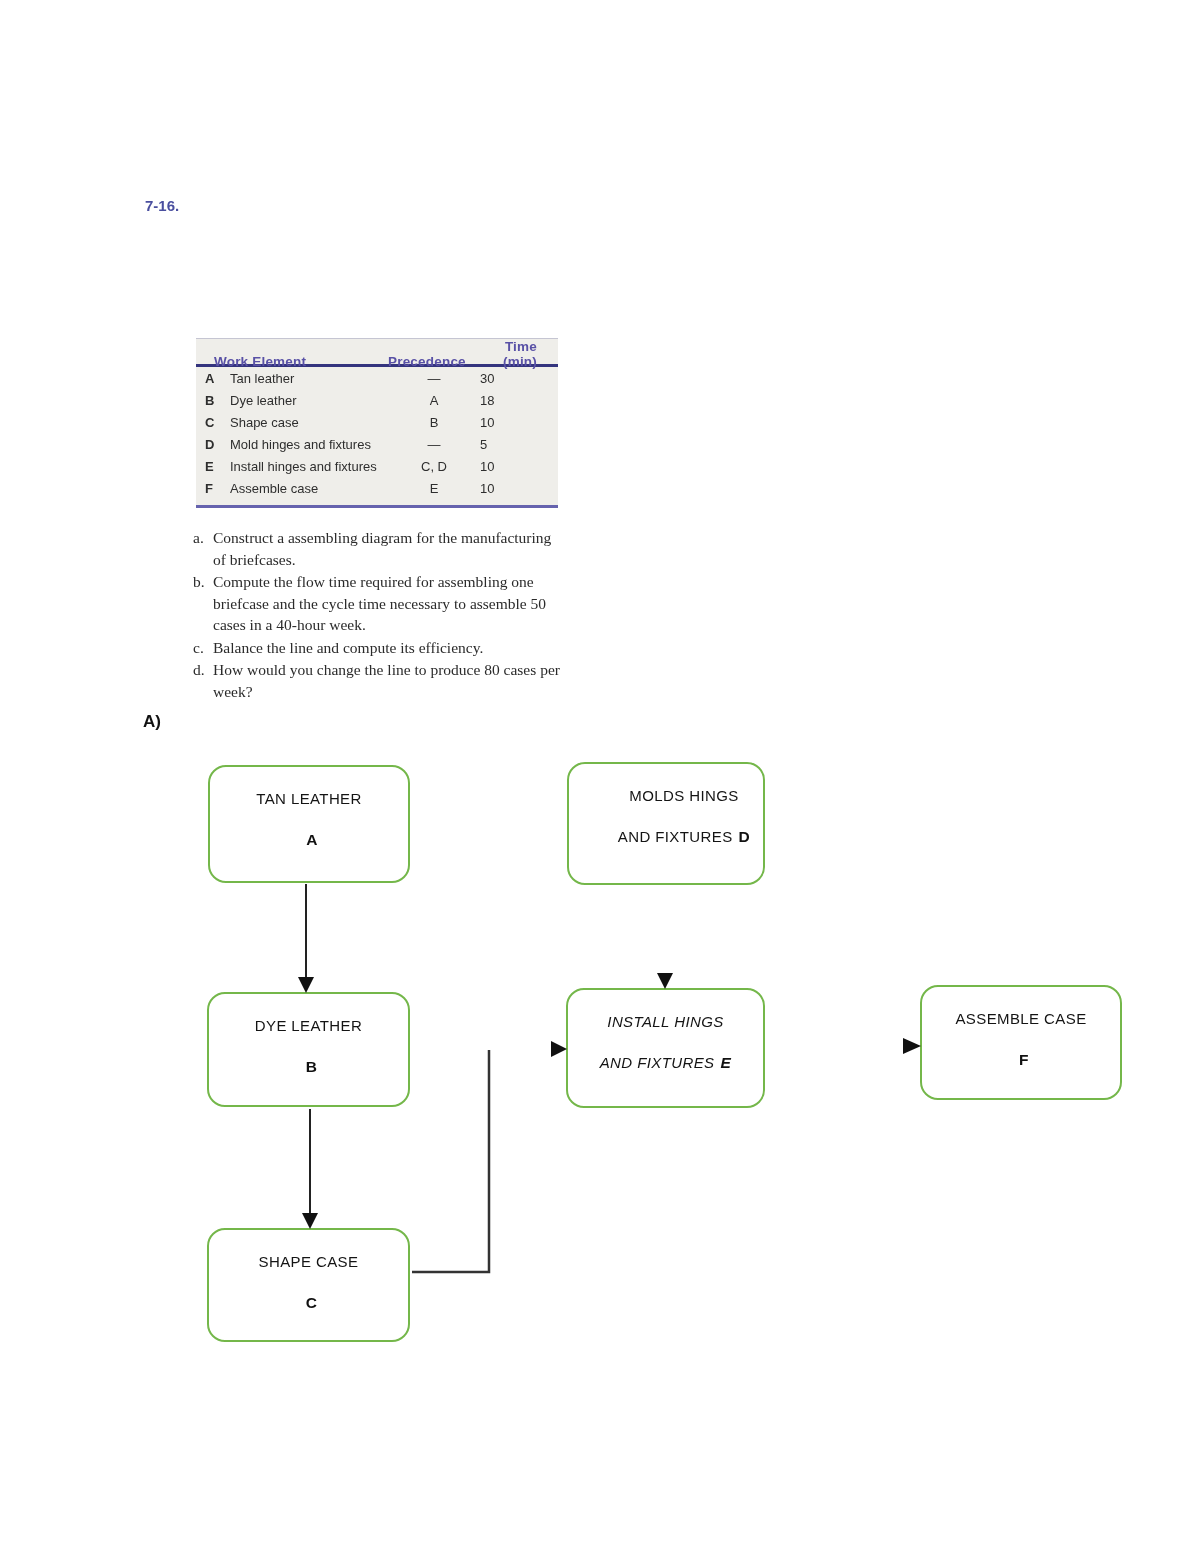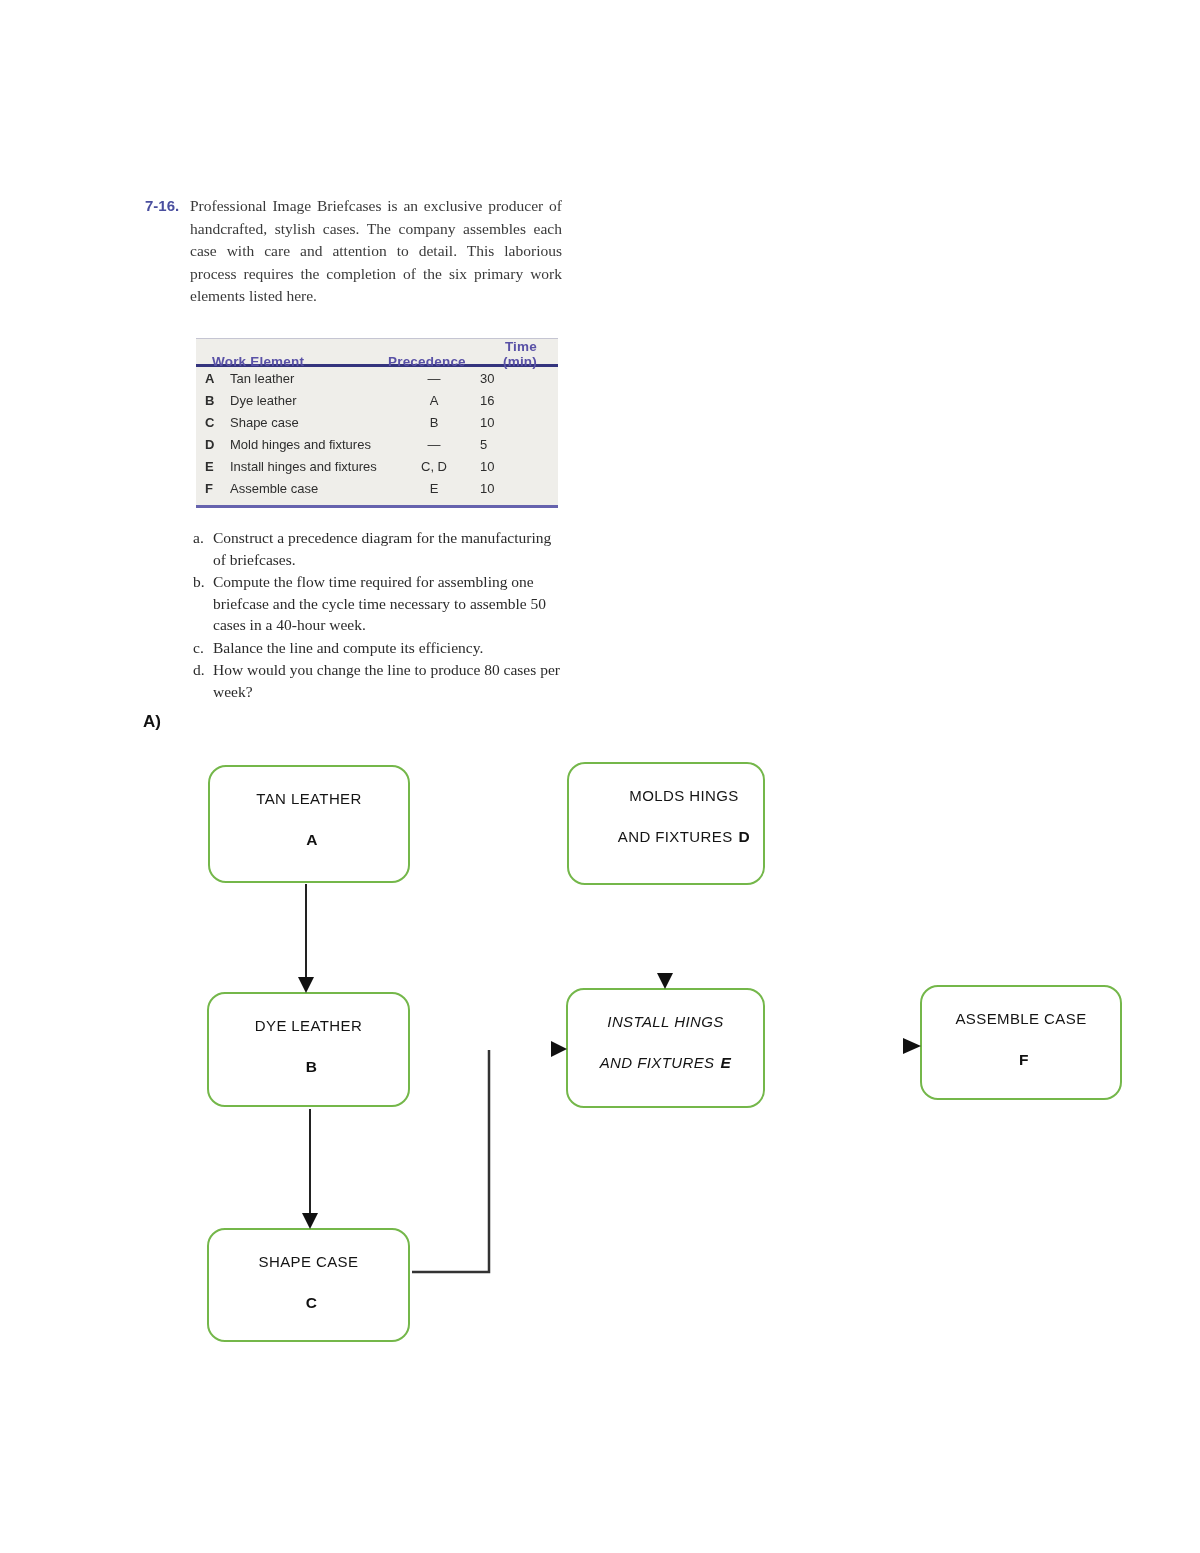--- a/index.html
+++ b/index.html
@@ -12,21 +12,21 @@
   .prob-text{position:absolute;left:190px;top:195px;width:372px;
              font-family:"Liberation Serif",serif;font-size:15.5px;line-height:22.5px;
              color:#3a3a3a;text-align:justify;}
 
   
   .we-table{position:absolute;left:196px;top:338px;width:362px;background:#efeeea;
             border-top:1px solid #c5c5d2;border-bottom:3px solid #6663ae;
             padding-bottom:6px;}
   .we-head{display:grid;grid-template-columns:34px 1fr 92px 78px;align-items:end;
            height:25px;border-bottom:3px solid #34347e;}
-  .we-head .h1{grid-column:1/3;padding-left:16px;}
+  .we-head .h1{grid-column:1/3;padding-left:0;margin-left:18px;}
   .we-head span{font-size:13.5px;font-weight:700;color:#5951a6;letter-spacing:.2px;}
   .we-head .h2{}
   .we-head .h3{text-align:right;padding-right:21px;}
   .we-row{display:grid;grid-template-columns:34px 1fr 92px 78px;height:22px;align-items:center;}
   .we-row span{font-size:13px;color:#2e2e2e;}
   .we-row .c-id{padding-left:9px;font-weight:700;}
   .we-row .c-prec{text-align:center;}
   .we-row .c-time{padding-right:22px;}
 
   
@@ -55,39 +55,38 @@
   .node-c{left:207px;top:1228px;width:203px;height:114px;}
 
   .arrow-layer{position:absolute;left:0;top:0;width:1200px;height:1553px;pointer-events:none;}
 </style>
 </head>
 <body>
 
 <div class="page">
 
   <div class="prob-number">7-16.</div>
-  <div class="prob-text">Professional Image Briefcases is an exclusive producer of handcrafted, stylish cases. The company assembles each case with care and attention to detail. This laborious process requires the completion of the six primary work elements listed here.</div>
 
   <div class="we-table">
     <div class="we-head">
       <span class="h1">Work Element</span>
       <span class="h2">Precedence</span>
       <span class="h3">Time (min)</span>
     </div>
     <div class="we-row">
       <span class="c-id">A</span>
       <span class="c-el">Tan leather</span>
       <span class="c-prec">—</span>
       <span class="c-time">30</span>
     </div>
     <div class="we-row">
       <span class="c-id">B</span>
       <span class="c-el">Dye leather</span>
       <span class="c-prec">A</span>
-      <span class="c-time">16</span>
+      <span class="c-time">18</span>
     </div>
     <div class="we-row">
       <span class="c-id">C</span>
       <span class="c-el">Shape case</span>
       <span class="c-prec">B</span>
       <span class="c-time">10</span>
     </div>
     <div class="we-row">
       <span class="c-id">D</span>
       <span class="c-el">Mold hinges and fixtures</span>
@@ -104,21 +103,21 @@
       <span class="c-id">F</span>
       <span class="c-el">Assemble case</span>
       <span class="c-prec">E</span>
       <span class="c-time">10</span>
     </div>
   </div>
 
   <div class="questions">
     <div class="q-item">
       <span class="q-letter">a.</span>
-      <span class="q-text">Construct a precedence diagram for the manufacturing of briefcases.</span>
+      <span class="q-text">Construct a assembling diagram for the manufacturing of briefcases.</span>
     </div>
     <div class="q-item">
       <span class="q-letter">b.</span>
       <span class="q-text">Compute the flow time required for assembling one briefcase and the cycle time necessary to assemble 50 cases in a 40-hour week.</span>
     </div>
     <div class="q-item">
       <span class="q-letter">c.</span>
       <span class="q-text">Balance the line and compute its efficiency.</span>
     </div>
     <div class="q-item">

